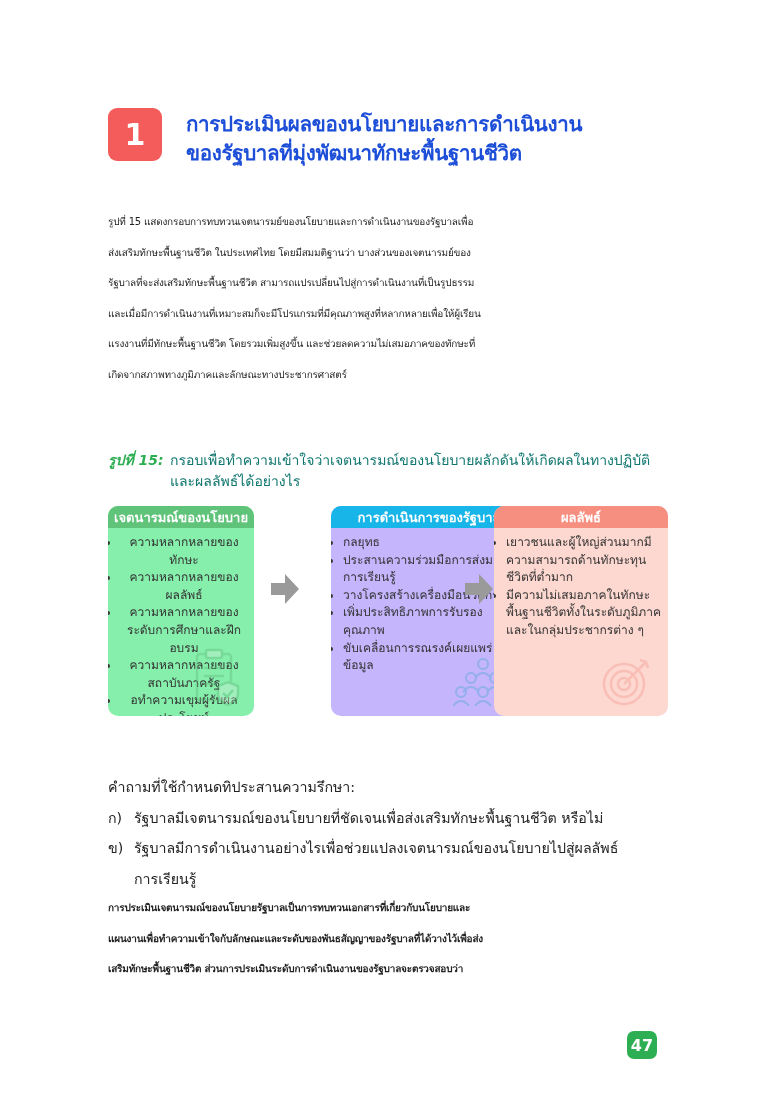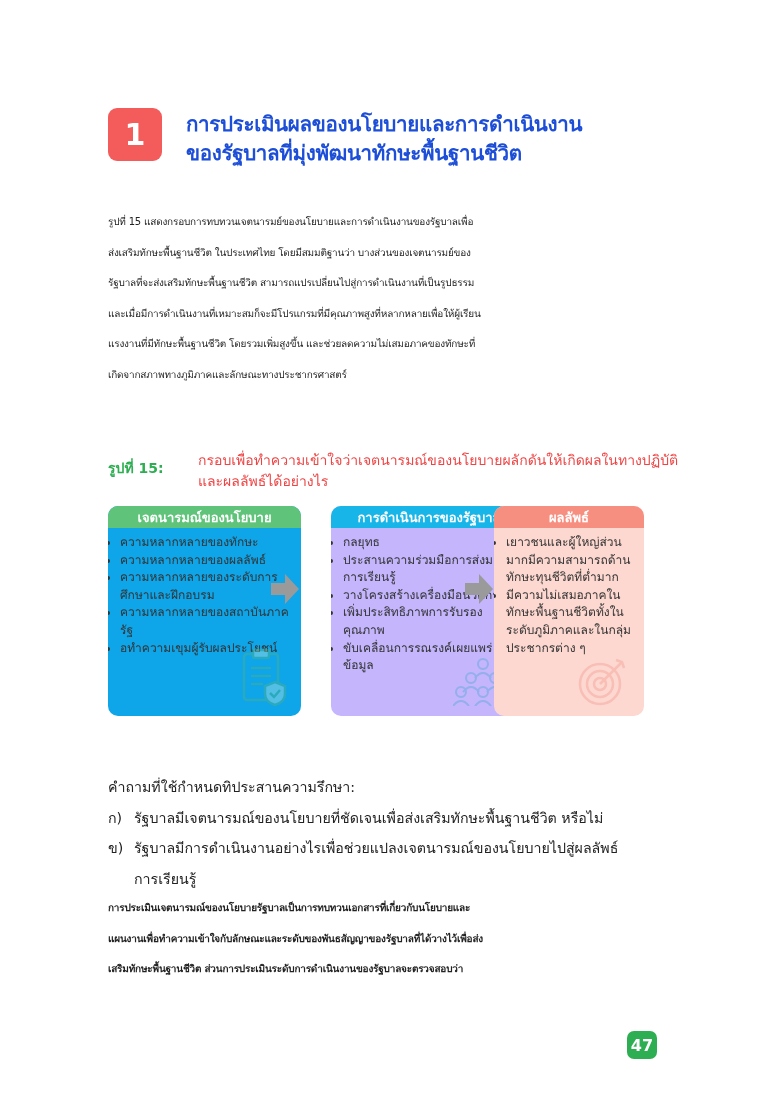--- a/index.html
+++ b/index.html
@@ -7,33 +7,33 @@
          font-family: "DejaVu Sans", "Liberation Sans", sans-serif; color: #222; }
   .badge-num { position: absolute; left: 108px; top: 108px; width: 54px; height: 53px;
        background: #f45c5c; border-radius: 9px; color: #fff; font-weight: bold;
        font-size: 30px; display: flex; align-items: center; justify-content: center; }
   .sec-title { position: absolute; left: 186px; top: 110px; width: 460px;
        color: #1d4ed8; font-weight: bold; font-size: 20.5px; line-height: 29px; letter-spacing: -0.3px; }
   .para { position: absolute; left: 108px; width: 552px; font-size: 10px; line-height: 30.5px;
        color: #222; text-align: justify; letter-spacing: -0.2px; }
   .para .ln { display: block; white-space: nowrap; overflow: hidden; }
   .fig-cap { position: absolute; left: 108px; top: 450px; width: 560px; font-size: 14px; line-height: 21px; }
-  .fig-cap .lbl { color: #2eae52; font-weight: bold; position: absolute; left: 0; top: 8px; }
-  .fig-cap .txt { position: absolute; left: 62px; top: 0; width: 500px; color: #ef4444; margin-left: 28px; }
+  .fig-cap .lbl { color: #2eae52; font-weight: bold; position: absolute; left: 0; top: 0; font-style: italic; }
+  .fig-cap .txt { position: absolute; left: 62px; top: 0; width: 500px; color: #0f766e; }
   .box { position: absolute; top: 506px; height: 210px; border-radius: 10px; overflow: hidden; }
   .box .hd { height: 22px; color: #fff; font-weight: bold; font-size: 13px;
        display: flex; align-items: center; justify-content: center; }
   .box ul { margin: 6px 0 0 0; padding: 0 6px 0 12px; font-size: 12px; line-height: 17.6px; color: #333; }
   .box li { margin: 0; }
   .box .deco { position: absolute; right: 14px; bottom: 10px; opacity: 0.35; }
-  .b1 { left: 108px; width: 193px; background: #0ea5e9; }
+  .b1 { left: 108px; width: 146px; background: #86efac; text-align: center; }
   .b1 .hd { background: #5fc37a; }
   .b2 { left: 300px; width: 196px; background: #c4b5fd; margin-left: 31px; }
   .b2 .hd { background: #18b5e8; }
-  .b3 { left: 494px; width: 150px; background: #fdd8d0; }
+  .b3 { left: 494px; width: 174px; background: #fdd8d0; }
   .b3 .hd { background: #f78f80; }
   .arrow { position: absolute; width: 28px; height: 30px; }
   .q-block { position: absolute; left: 108px; top: 772px; width: 560px; font-size: 14.2px; line-height: 30.5px; }
   .q-item { position: relative; padding-left: 26px; white-space: nowrap; }
   .q-item .mk { position: absolute; left: 0; top: 0; }
   .page-num { position: absolute; left: 627px; top: 1031px; width: 30px; height: 28px;
        background: #2eae52; border-radius: 7px; color: #fff; font-weight: bold; font-size: 16px;
        display: flex; align-items: center; justify-content: center; }
 </style>
 </head>

